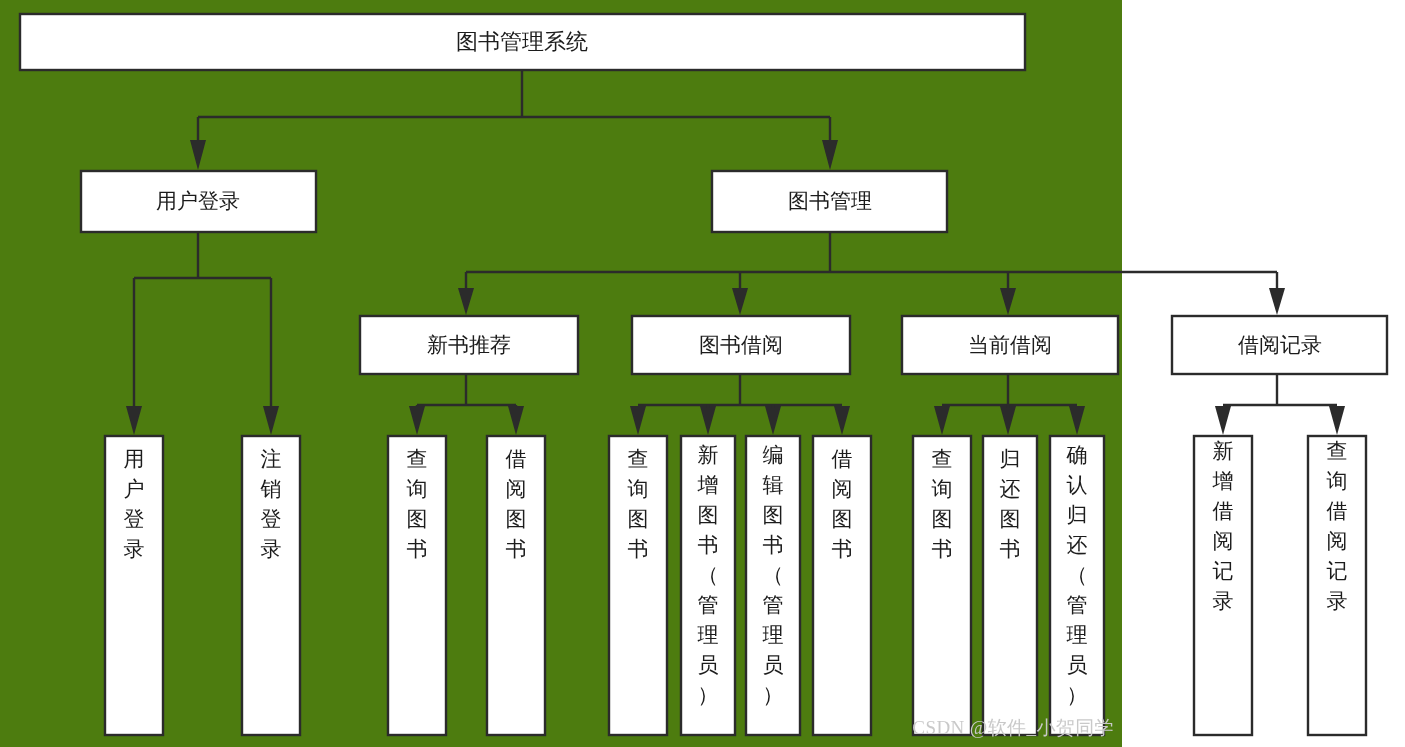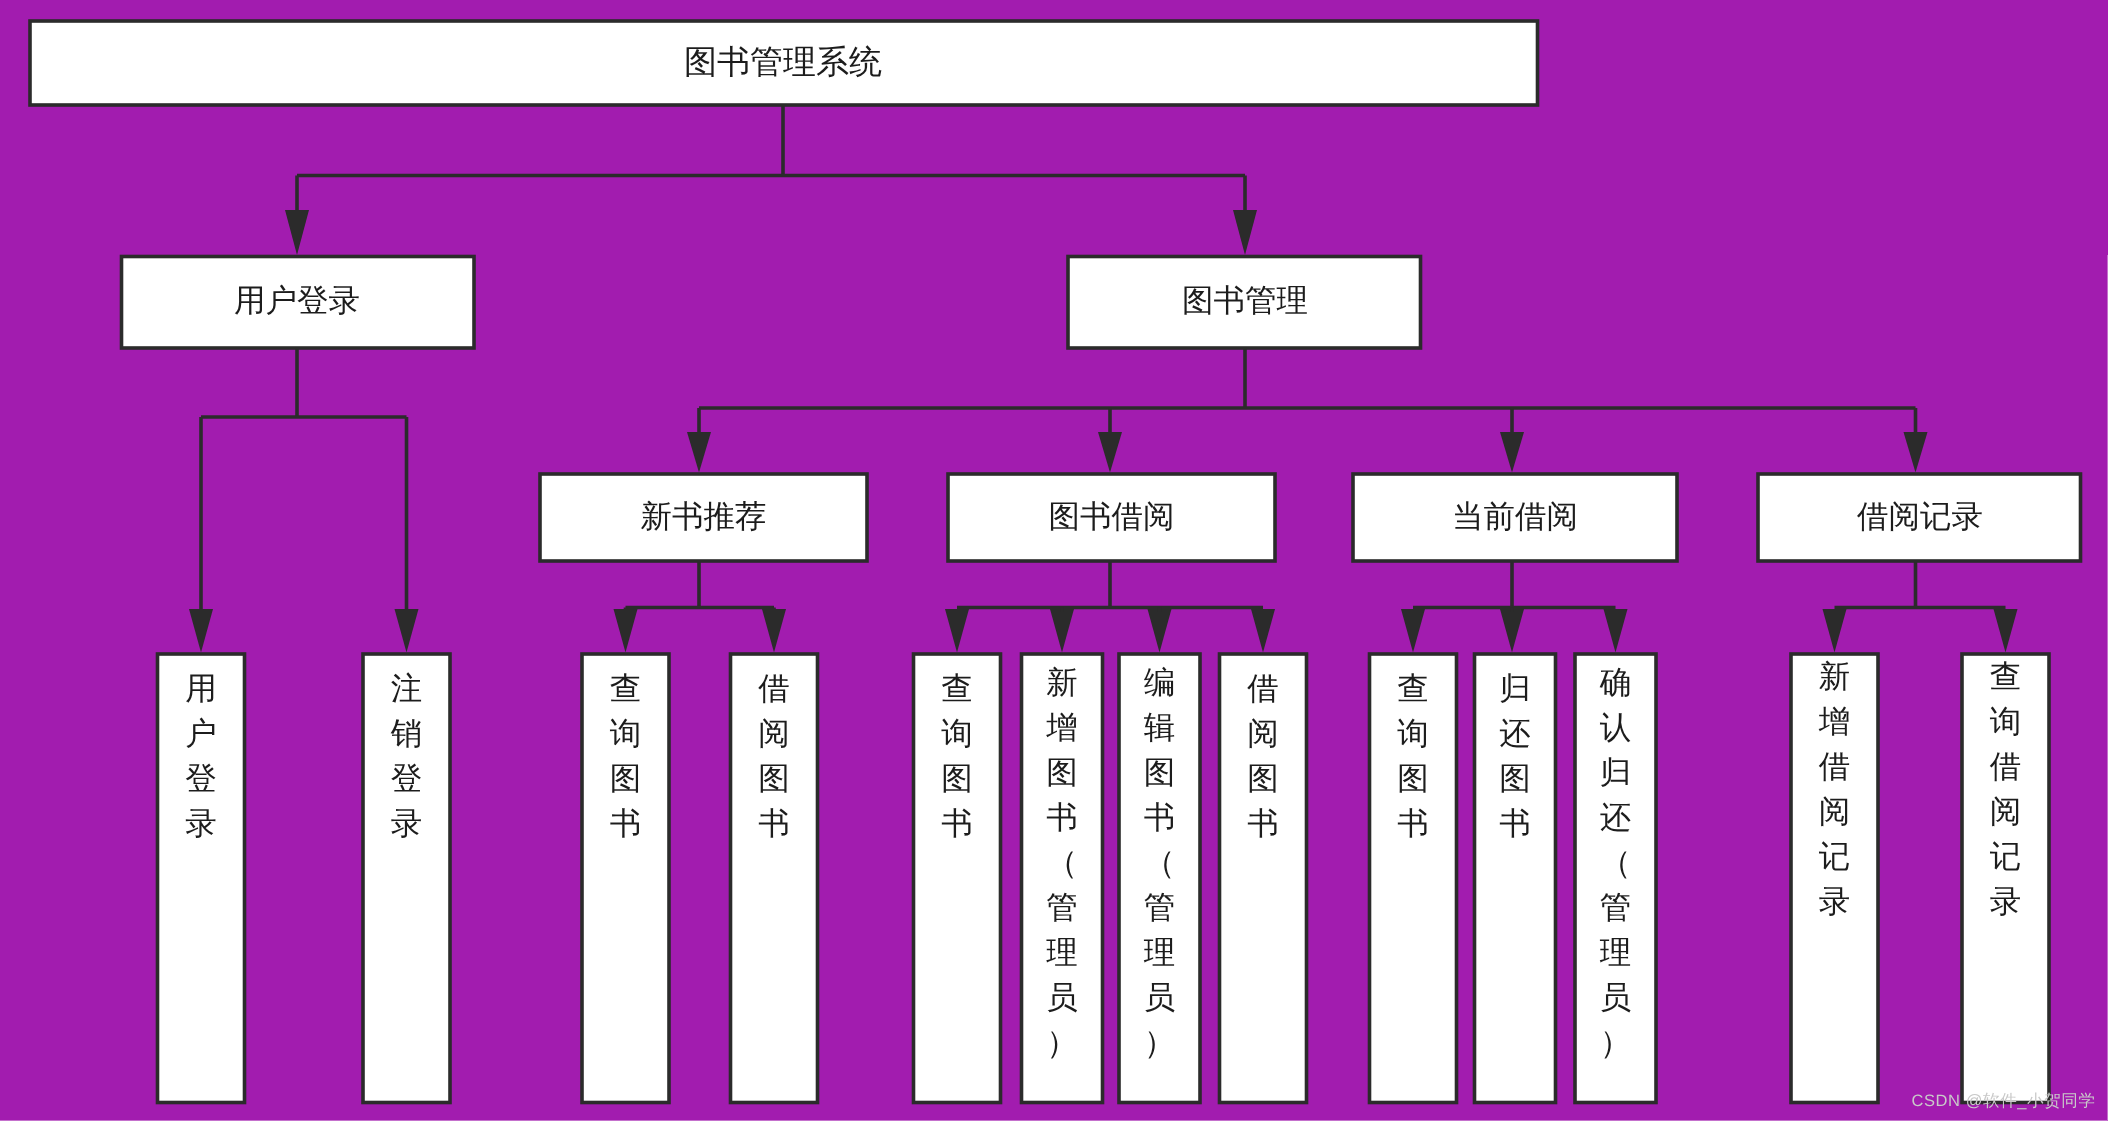--- a/index.html
+++ b/index.html
@@ -9,23 +9,23 @@
   }
   body {
     width: 1405px;
     height: 747px;
     font-family: "Liberation Sans", "DejaVu Sans", sans-serif;
     overflow: hidden;
     position: relative;
   }
   #diagram-root {
     position: relative;
-    width: 1405px;
+    width: 1122px;
     height: 747px;
-    background: #a21caf;
+    background: #4d7c0f;
   }
   svg.canvas {
     position: absolute;
     top: 0;
     left: 0;
     width: 1405px;
     height: 747px;
   }
   .node-box {
     fill: #ffffff;
@@ -58,22 +58,22 @@
     fill: #1c1c1c;
     font-size: 21px;
     text-anchor: middle;
     dominant-baseline: middle;
     white-space: pre;
   }
   .watermark {
     position: absolute;
     right: 8px;
     bottom: 6px;
-    font-family: Liberation Sans, sans-serif;
-    font-size: 11px;
+    font-family: Liberation Serif, serif;
+    font-size: 19px;
     color: #c9c9c9;
     letter-spacing: 0.4px;
     user-select: none;
     pointer-events: none;
   }
 </style>
 </head>
 <body>
 
 <div id="diagram-root">

